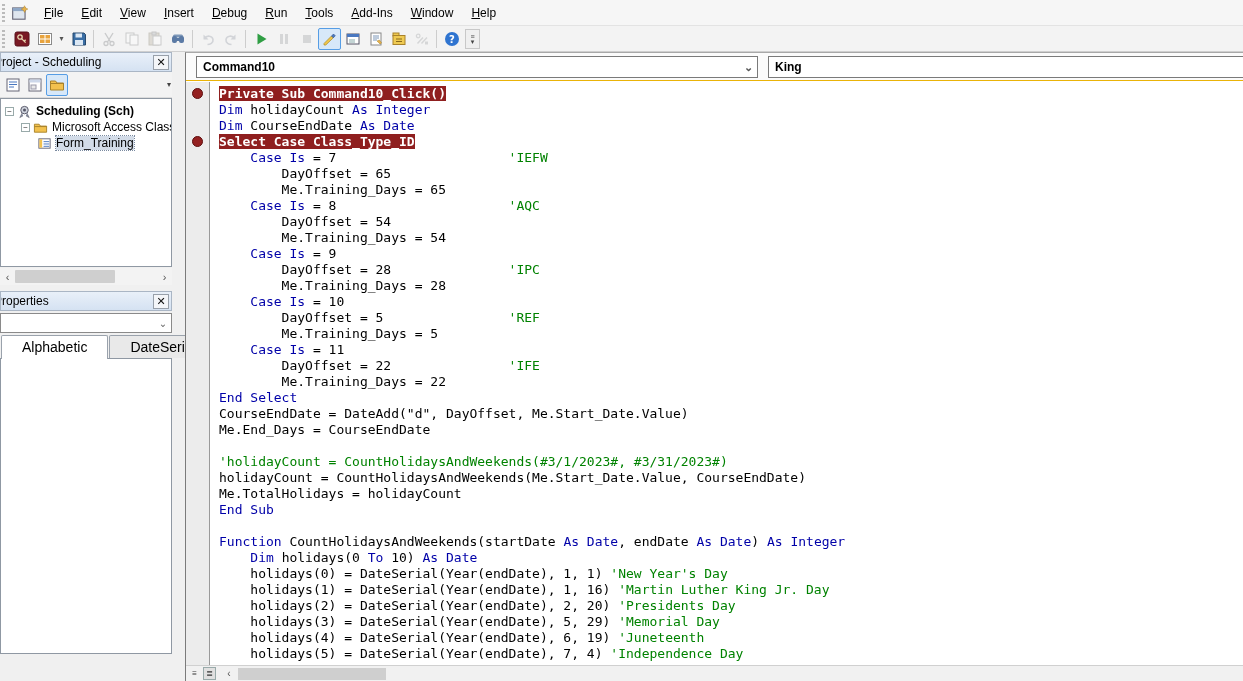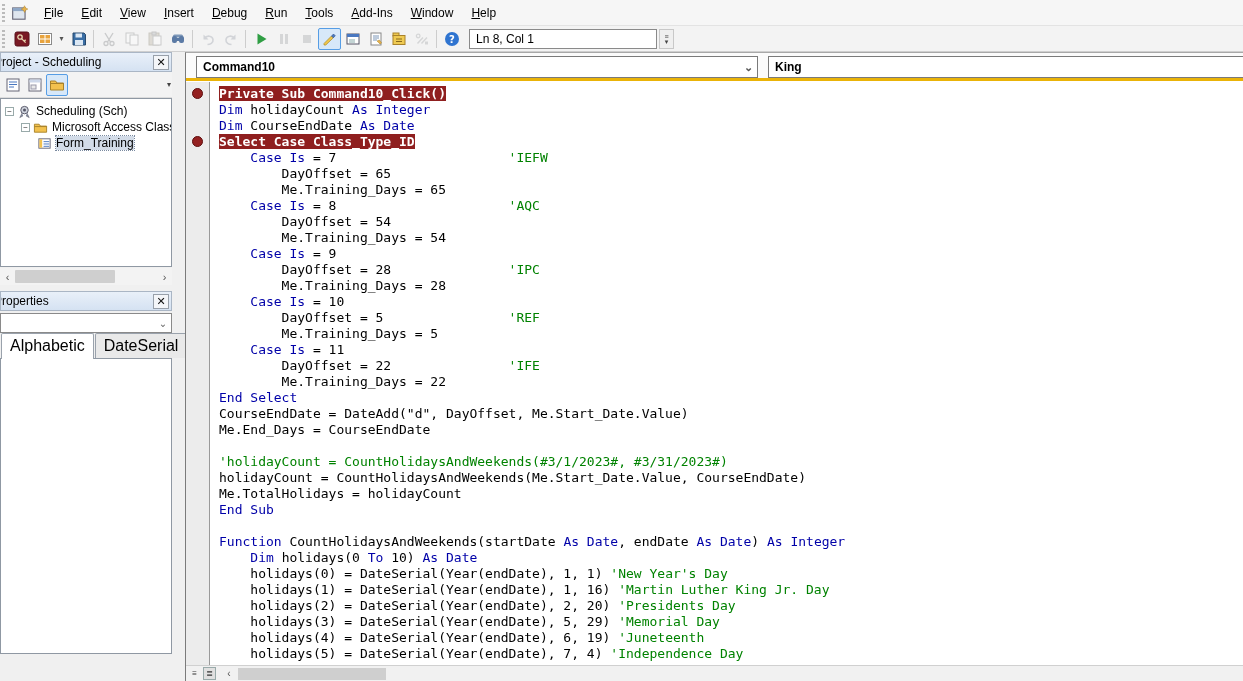--- a/index.html
+++ b/index.html
@@ -33,38 +33,38 @@
   .xbtn { width:16px; height:15px; border:1px solid #98a0aa; background:#f4f6f9; display:flex; align-items:center; justify-content:center; font-size:11px; line-height:1; color:#111; }
   .ptools { height:26px; display:flex; align-items:center; background:#f3f3f3; border-bottom:1px solid #dcdcdc; padding-left:2px; }
   .ptools .tbtn { width:22px; }
   .ptools .pov { margin-left:auto; margin-right:1px; font-size:8px; color:#444; display:flex; flex-direction:column; align-items:center; line-height:5px; }
 
   #treebox { height:169px; background:#fff; border:1px solid #8f98a3; overflow:hidden; padding-top:4px; }
   .trow { display:flex; align-items:center; height:16px; white-space:nowrap; }
   .trow .exp { width:9px; height:9px; border:1px solid #9aa; background:#fff; font-size:8px; line-height:7px; text-align:center; color:#333; margin-right:3px; flex:none; }
   .trow svg { width:15px; height:15px; margin-right:4px; flex:none; }
   .trow .tlabel { overflow:hidden; }
-  .trow.bold .tlabel { font-weight:normal; }
+  .trow.bold .tlabel { font-weight:bold; }
   .trow.selected .tlabel { background:#d3dce8; outline:1px dotted #7a8aa0; }
 
   .hscroll { height:17px; background:#f3f3f3; display:flex; align-items:center; margin-top:1px; }
   .hscroll .arr { width:15px; text-align:center; color:#555; font-size:11px; }
   .hscroll .thumb { height:13px; background:#cfcfcf; border-radius:1px; }
 
   #propspanel { margin-top:6px; }
   .pcombo { height:20px; background:#fff; border:1px solid #8a8a8a; margin-top:2px; display:flex; align-items:center; }
   .pcombo .chev { margin-left:auto; width:16px; text-align:center; color:#666; font-size:10px; }
   .ptabs { display:flex; align-items:flex-end; height:23px; margin-top:2px; padding-left:1px; }
-  .ptab { padding:3px 8px 3px; border:1px solid #9aa2ac; border-bottom:none; background:#e9e9e9; font-size:16px; margin-right:1px; border-radius:2px 2px 0 0; }
+  .ptab { padding:3px 20px 3px; border:1px solid #9aa2ac; border-bottom:none; background:#e9e9e9; font-size:14px; margin-right:1px; border-radius:2px 2px 0 0; }
   .ptab.active { background:#fff; position:relative; top:1px; padding-bottom:4px; }
   #proplist { height:296px; background:#fff; border:1px solid #8f98a3; }
 
   
   #codewin { position:absolute; left:185px; top:52px; width:1058px; height:629px; background:#fff; border-left:1px solid #7b7b7b; border-top:1px solid #a8a8a8; }
-  #codehead { height:28px; background:#fbfbfb; border-bottom:3px solid #eab308; position:relative; }
+  #codehead { height:28px; background:#fbfbfb; border-bottom:1px solid #eab308; position:relative; }
   .ccombo { position:absolute; top:3px; height:22px; background:#fff; border:1px solid #7a7a7a; display:flex; align-items:center; font-weight:bold; padding-left:6px; }
   #combo-object { left:10px; width:562px; }
   #combo-proc { left:582px; width:500px; }
   .ccombo .chev { margin-left:auto; width:17px; text-align:center; color:#555; font-size:11px; }
 
   #codebody { position:absolute; left:0; top:29px; width:1058px; height:584px; background:#fff; overflow:hidden; }
   #bpmargin { position:absolute; left:0; top:0; width:24px; height:584px; background:#ececec; border-right:1px solid #9a9a9a; }
   .bpdot { position:absolute; left:6px; width:11px; height:11px; border-radius:50%; background:#942121; border:1px solid #5e0e0e; }
   #codelines { position:absolute; left:25px; top:0; right:0; bottom:0; padding:4px 0 8px 8px; font-family:"DejaVu Sans Mono","Liberation Mono",monospace; font-size:13px; line-height:16px; white-space:pre; }
   .cl { height:16px; }
@@ -261,21 +261,20 @@
         <span class="tbsep"></span>
         <span class="tbtn">
           <span style="display:flex">
             <svg viewBox="0 0 16 16">
               <circle cx="8" cy="8" r="7" fill="#2f74d0"></circle>
               <text x="8" y="11.6" font-size="10" font-weight="bold" fill="#fff" text-anchor="middle" font-family="DejaVu Sans, sans-serif">?</text>
             </svg>
           </span>
         </span>
       </span>
-    <span id="lncol">Ln 8, Col 1</span>
     <span id="tb-overflow">
         <span>≡</span>
         <span>▾</span>
       </span>
   </div>
 
   <div id="leftdock">
     <div>
       <div class="ptitle">
         <span class="ttext">Project - Scheduling</span>

